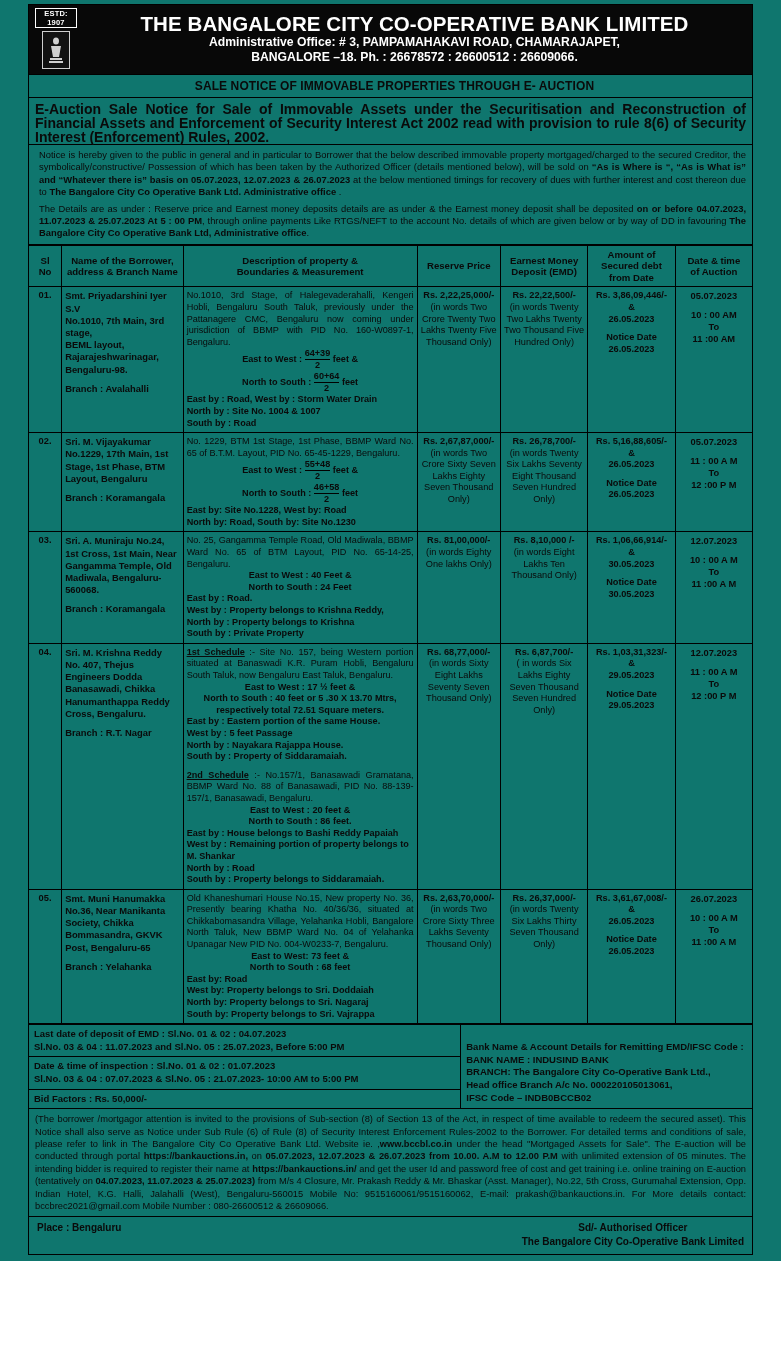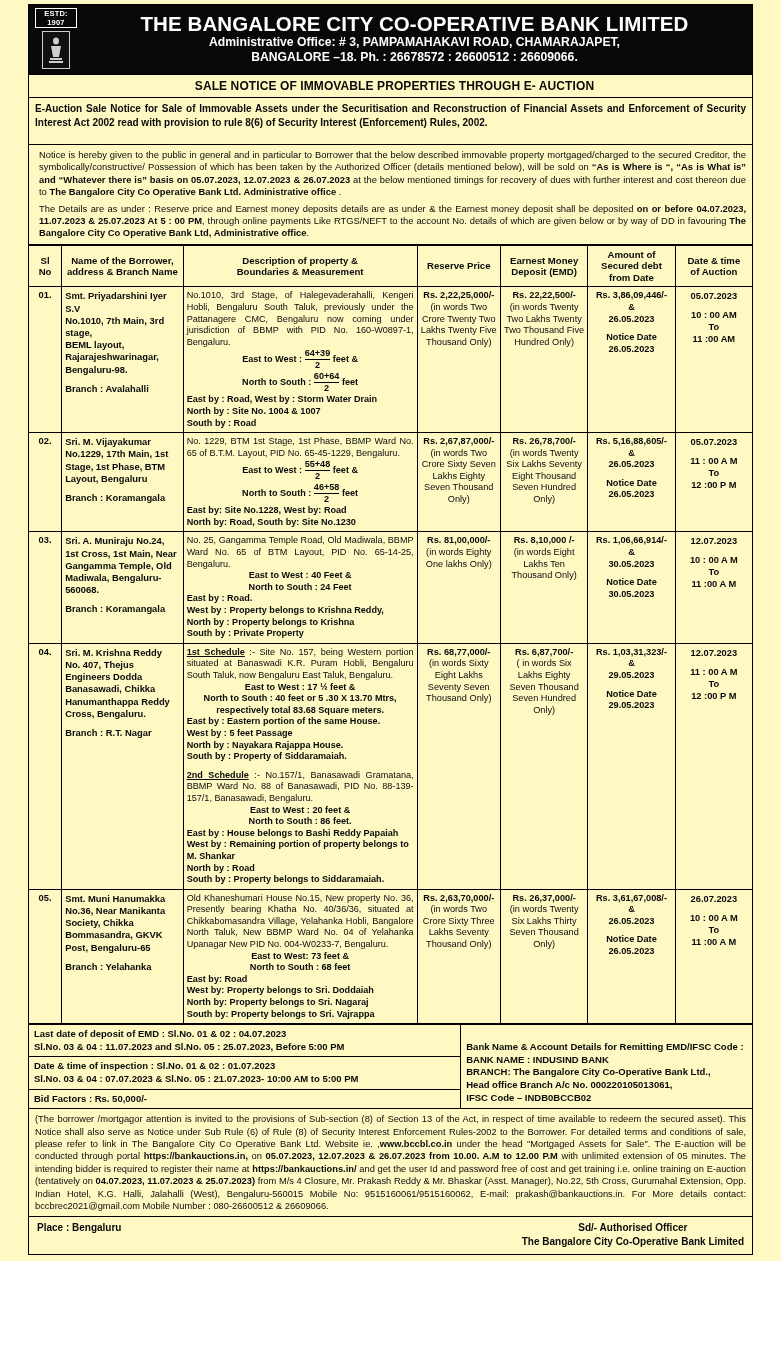--- a/index.html
+++ b/index.html
@@ -6,21 +6,21 @@
   body{
     width:781px;
     font-family:"Liberation Sans", sans-serif;
     color:#0a0a0a;
     -webkit-font-smoothing:antialiased;
   }
   .page{
     width:781px;
     box-sizing:border-box;
     padding:4px 28px 6px 28px;
-    background:#fef9c3;
+    background:#0f766e;
   }
   
   .masthead{
     background:#080808;
     color:#ffffff;
     display:flex;
     align-items:center;
     padding:3px 6px 5px 6px;
     border:1px solid #000;
   }
@@ -68,22 +68,22 @@
     padding:4px 0 4px 8px;
     border-left:1px solid #000;
     border-right:1px solid #000;
     border-bottom:1px solid #000;
     letter-spacing:.1px;
   }
   
   .intro-head{
     border:1px solid #000;
     border-top:none;
-    padding:4px 6px 14px 6px;
-    font-size:10px;
+    padding:4px 6px 0 6px;
+    font-size:14px;
     font-weight:bold;
     line-height:14px;
     text-align:justify;
   }
   .intro-body{
     border:1px solid #000;
     border-top:none;
     padding:4px 6px 4px 10px;
     font-size:9.4px;
     line-height:12.4px;
@@ -376,21 +376,21 @@
       <tr>
         <td class="sl">04.</td>
         <td class="name">
           <div>Sri. M. Krishna Reddy No. 407, Thejus Engineers Dodda Banasawadi, Chikka Hanumanthappa Reddy Cross, Bengaluru.</div>
           <div class="gap"></div>
           <div>Branch : R.T. Nagar</div>
         </td>
         <td class="desc">
           <div class="just"><span class="sched-t">1st Schedule</span><span> :-   Site No. 157, being Western portion situated at Banaswadi K.R. Puram Hobli, Bengaluru South Taluk, now Bengaluru East Taluk, Bengaluru.</span></div>
           <div class="ctr">East to West : 17 ½  feet &amp;</div>
-          <div class="ctr">North to South : 40 feet or 5 .30 X 13.70 Mtrs, respectively total 83.68 Square meters.</div>
+          <div class="ctr">North to South : 40 feet or 5 .30 X 13.70 Mtrs, respectively total 72.51 Square meters.</div>
           <div class="bnd">East by : Eastern portion of the same House.</div>
           <div class="bnd">West by : 5 feet Passage</div>
           <div class="bnd">North by : Nayakara Rajappa House.</div>
           <div class="bnd">South by :  Property of Siddaramaiah.</div>
           <div class="gap"></div>
           <div class="just"><span class="sched-t">2nd Schedule</span><span> :-  No.157/1, Banasawadi Gramatana, BBMP Ward No. 88 of Banasawadi, PID No. 88-139-157/1, Banasawadi, Bengaluru.</span></div>
           <div class="ctr">East to West : 20 feet &amp;</div>
           <div class="ctr">North to South : 86 feet.</div>
           <div class="bnd">East by : House belongs to Bashi Reddy Papaiah</div>
           <div class="bnd">West by :  Remaining portion of property belongs to M. Shankar</div>

